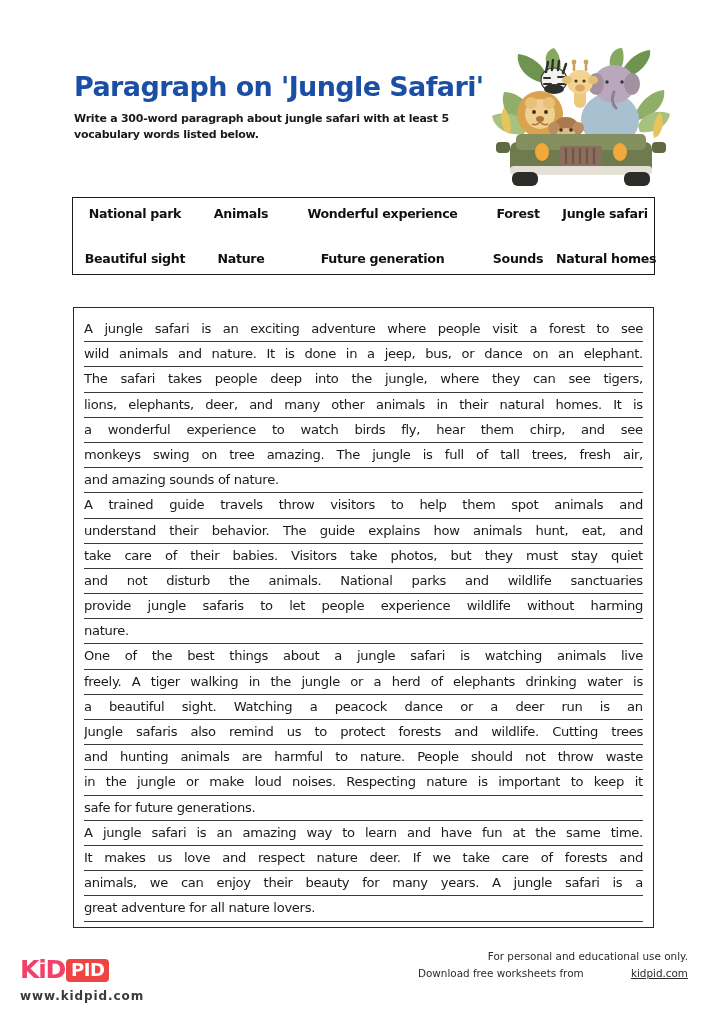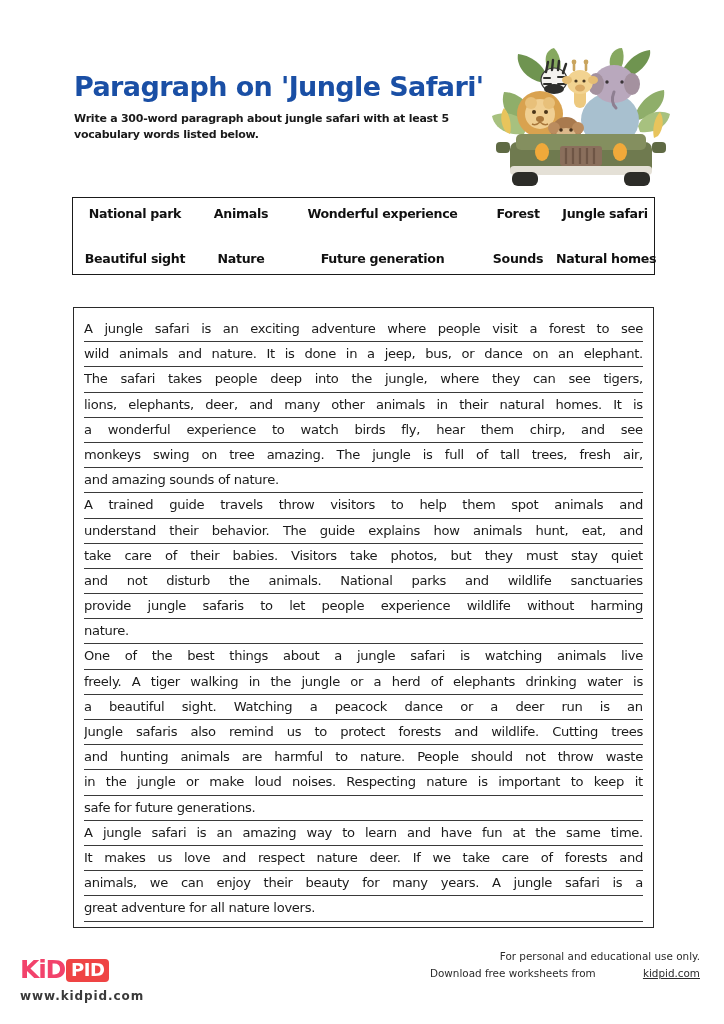--- a/index.html
+++ b/index.html
@@ -170,21 +170,21 @@
   .brand-url {
     font-family: "DejaVu Sans", sans-serif;
     font-size: 12px;
     font-weight: bold;
     color: #3a3a3a;
     letter-spacing: 0.9px;
     margin-top: 7px;
   }
   .legal {
     position: absolute;
-    right: 24px;
+    right: 36px;
     top: 8px;
     text-align: right;
     font-family: "DejaVu Sans", sans-serif;
     font-size: 10.4px;
     color: #2b2b2b;
     line-height: 1.65;
   }
   .legal a, .legal .link {
     color: #2b2b2b;
     text-decoration: underline;

